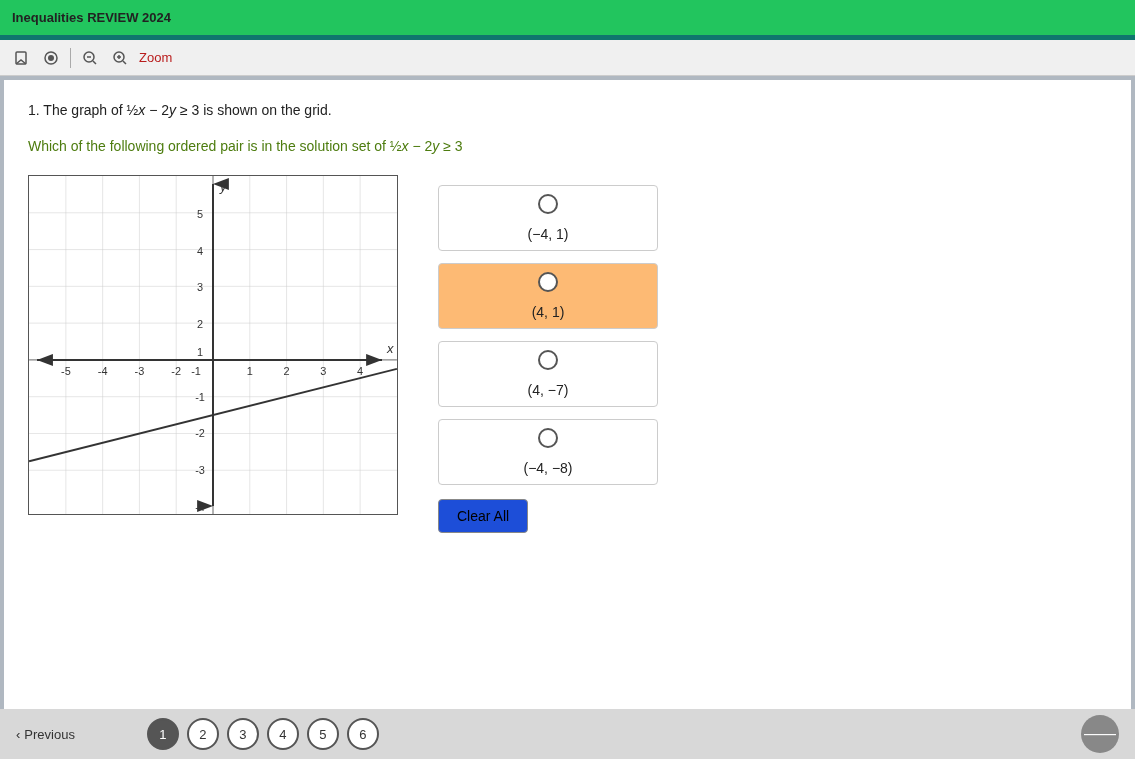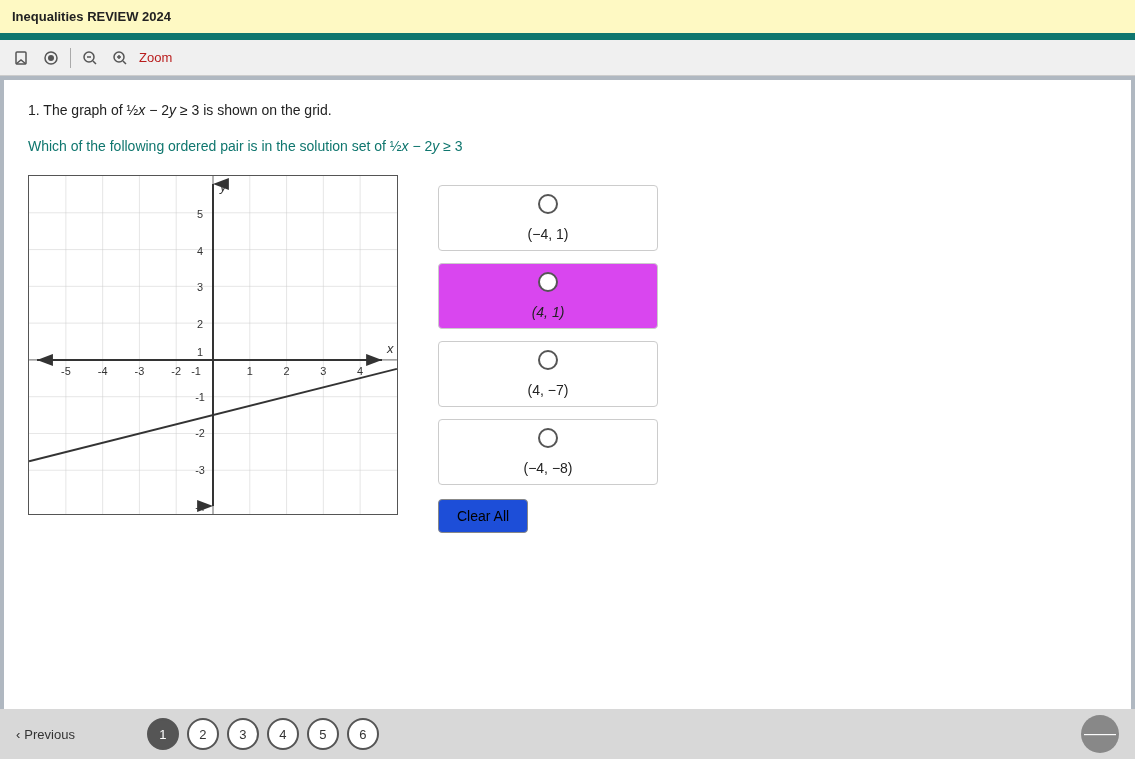--- a/index.html
+++ b/index.html
@@ -6,27 +6,27 @@
     body {
       font-family: Arial, sans-serif;
       background: #b0b8c1;
       width: 1135px;
       height: 759px;
       overflow: hidden;
       position: relative;
     }
 
     .top-bar {
-      background: #fef9c3;
+      background: #22c55e;
       height: 40px;
       display: flex;
       align-items: center;
       padding: 0 12px;
       gap: 10px;
-      border-bottom: 7px solid #0f766e;
+      border-bottom: 5px solid #0f766e;
     }
 
     .top-bar-title {
       font-size: 13px;
       font-weight: bold;
       color: #222;
     }
 
     .toolbar {
       background: #f0f0f0;
@@ -81,21 +81,21 @@
 
     .question-header {
       font-size: 14px;
       color: #222;
       margin-bottom: 14px;
       line-height: 1.5;
     }
 
     .question-body {
       font-size: 14px;
-      color: #0f766e;
+      color: #4d7c0f;
       margin-bottom: 18px;
       line-height: 1.6;
     }
 
     .content-row {
       display: flex;
       gap: 40px;
       align-items: flex-start;
     }
 
@@ -364,21 +364,21 @@
 
     <div style="display:flex; flex-direction:column; gap:0; margin-top:0;">
 
       <div class="answer-choices">
 
         <div class="answer-option">
           <div class="radio-circle"></div>
           <span class="answer-label">(−4, 1)</span>
         </div>
 
-        <div class="answer-option" style="background:#d946ef;font-style:italic;">
+        <div class="answer-option" style="background:#fdba74;">
           <div class="radio-circle"></div>
           <span class="answer-label">(4, 1)</span>
         </div>
 
         <div class="answer-option">
           <div class="radio-circle"></div>
           <span class="answer-label">(4, −7)</span>
         </div>
 
         <div class="answer-option">

